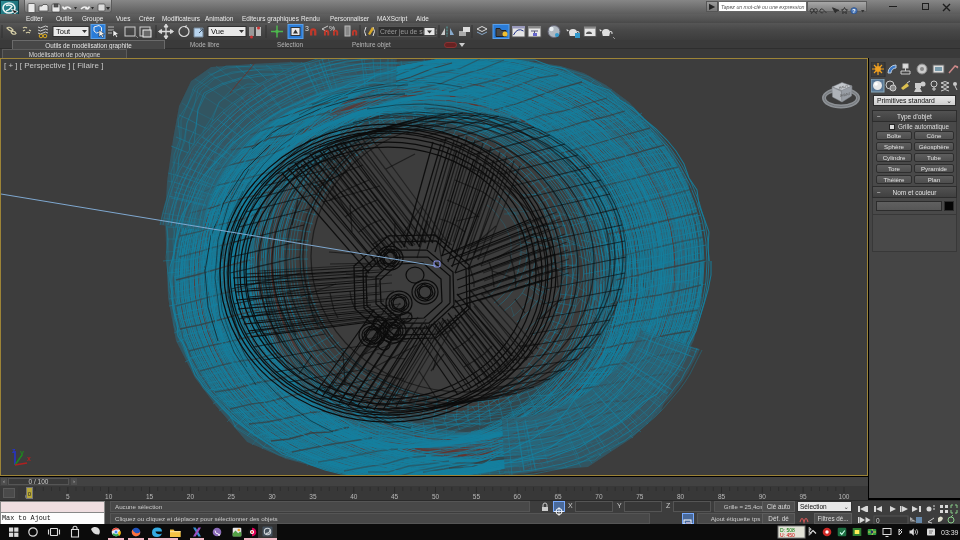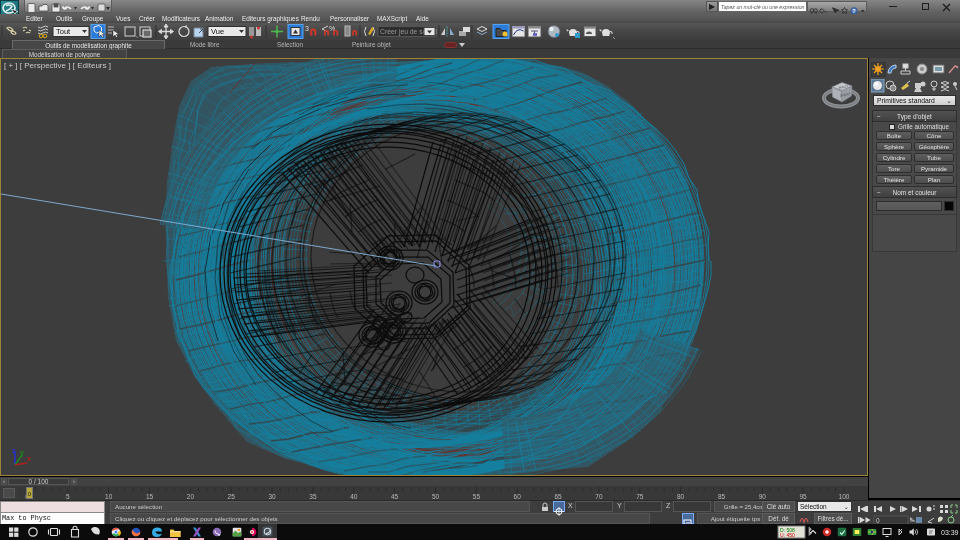--- a/index.html
+++ b/index.html
@@ -1921,21 +1921,21 @@
         <path d="M443 295L430 312" stroke-opacity="0.6"></path>
         <path d="M380 284L340 290" stroke-opacity="0.6"></path>
         <path d="M442 193L454 158" stroke-opacity="0.6"></path>
         <ellipse cx="462" cy="198" rx="160" ry="142" stroke-opacity="0.6"></ellipse>
         <ellipse cx="462" cy="198" rx="152" ry="135" stroke-opacity="0.6"></ellipse>
       </g>
       <line x1="0" y1="135" x2="435" y2="207" stroke="#7fa8d0" stroke-width="1"></line>
       <rect x="433" y="202" width="6" height="6" rx="1.5" fill="none" stroke="#8891e8" stroke-width="1.2"></rect>
     </svg>
 
- <div class="abs" style="left:3px;top:2px;color:#c8c8c8;font-size:8px">[ + ] [ Perspective ] [ Editeurs ]</div>
+ <div class="abs" style="left:3px;top:2px;color:#c8c8c8;font-size:8px">[ + ] [ Perspective ] [ Filaire ]</div>
 
  <svg class="abs" style="left:815px;top:20px" width="52" height="40" viewBox="0 0 52 40">
   <ellipse cx="25" cy="19" rx="17" ry="8.5" fill="none" stroke="#a8adb3" stroke-width="4" opacity="0.75"></ellipse>
   <ellipse cx="25" cy="19" rx="17" ry="8.5" fill="none" stroke="#62666a" stroke-width="1" opacity="0.6"></ellipse>
   <g stroke="#84888e" stroke-width="0.5">
    <path d="M16 8 l10 -4.5 l10 3.5 l-9.5 4.5 z" fill="#c3c7cc"></path>
    <path d="M16 8 l0.5 10 l9.5 5 l-0.5 -10.5 z" fill="#aeb2b8"></path>
    <path d="M36 7 l-0.5 10 l-9.5 6 l-0.5 -11.5 z" fill="#989da4"></path>
   </g>
   <text x="23" y="10" font-size="3.5" fill="#555" transform="rotate(-10 23 10)">HAUT</text>
@@ -2152,21 +2152,21 @@
       <line x1="817.8" y1="1" x2="817.8" y2="5" stroke="#2e2e2e"></line>
       <line x1="826.0" y1="1" x2="826.0" y2="7" stroke="#2a2a2a"></line>
       <text x="826.0" y="13" font-size="6.5" fill="#b8b8b8" text-anchor="middle">100</text>
     </svg>
  <div class="abs" style="left:26px;top:1px;width:7px;height:12px;background:#b8a838;border:1px solid #777;color:#222;font-size:6px;line-height:12px;text-align:center">0</div>
 </div>
 
 <div class="abs" style="left:0;top:500px;width:960px;height:24px;background:#3d3d3d;border-top:1px solid #2a2a2a">
  
  <div class="abs" style="left:0;top:0;width:105px;height:12px;background:#efdee0;border:1px solid #888"></div>
- <div class="abs" style="left:0;top:12px;width:105px;height:12px;background:#fdfdfd;border:1px solid #888;border-top:none;color:#111;font-family:'Liberation Mono',monospace;font-size:6.8px;line-height:11px;padding-left:1px">Max to Physc</div>
+ <div class="abs" style="left:0;top:12px;width:105px;height:12px;background:#fdfdfd;border:1px solid #888;border-top:none;color:#111;font-family:'Liberation Mono',monospace;font-size:6.8px;line-height:11px;padding-left:1px">Max to Ajout</div>
  
  <div class="abs" style="left:110px;top:0;width:420px;height:11px;background:#484848;border:1px solid #555;color:#ccc;font-size:6.2px;line-height:10px;padding-left:4px">Aucune sélection</div>
  <div class="abs" style="left:110px;top:12px;width:540px;height:11px;background:#484848;border:1px solid #555;color:#ccc;font-size:6.2px;line-height:10px;padding-left:4px">Cliquez ou cliquez et déplacez pour sélectionner des objets</div>
  
  <svg class="abs" style="left:540px;top:1px" width="10" height="10" viewBox="0 0 10 10">
       <path d="M3 5 v-2 a2 2 0 0 1 4 0 v2" fill="none" stroke="#ccc"></path>
       <rect x="2" y="5" width="6" height="4" fill="#ccc"></rect>
     </svg>
  <div class="abs" style="left:553px;top:0px;width:12px;height:11px;background:#4a6a9a;border:1px solid #7af"><svg width="10" height="9">
         <circle cx="5" cy="4.5" r="3" fill="none" stroke="#fff"></circle>

